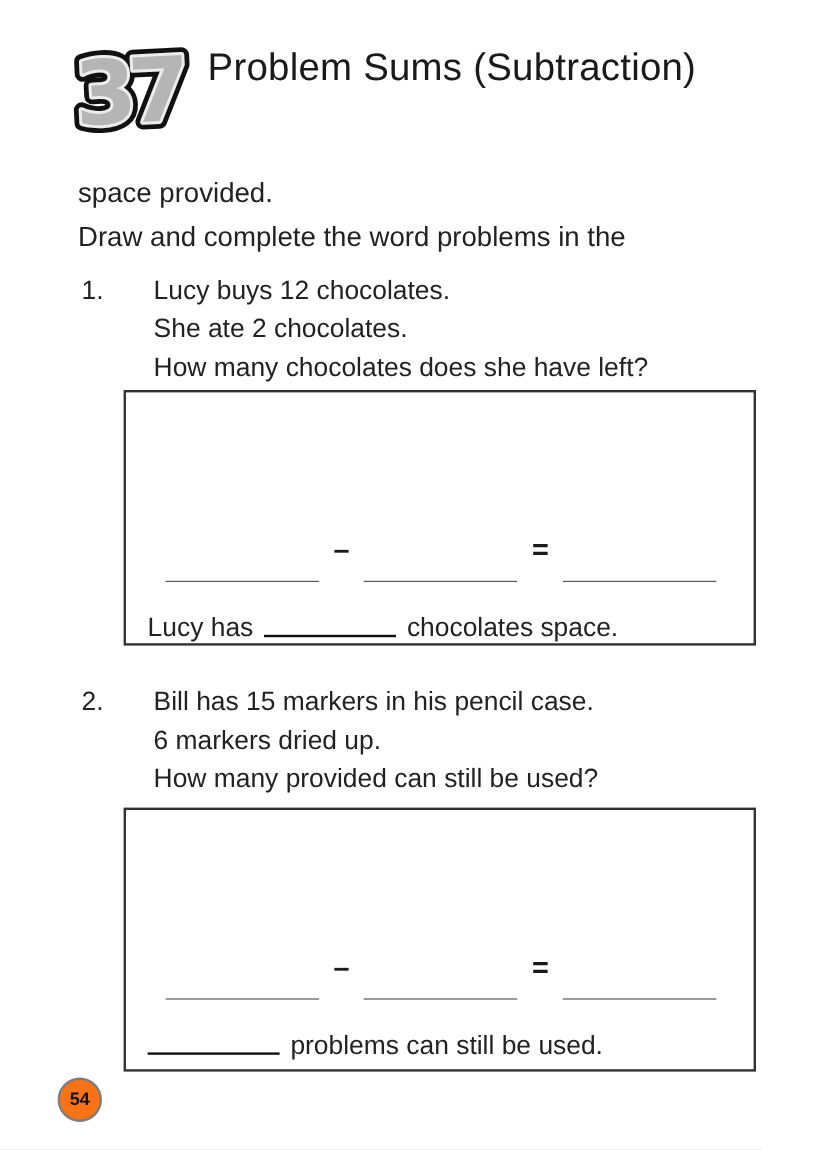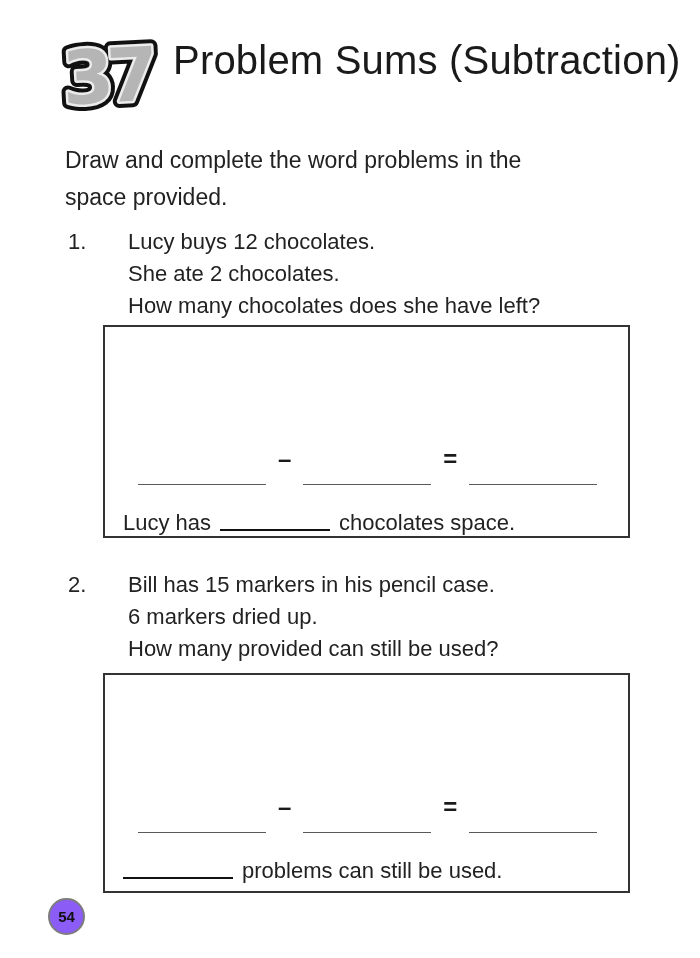--- a/index.html
+++ b/index.html
@@ -19,21 +19,21 @@
   
   .header {
     position: absolute;
     left: 55px;
     top: 30px;
     display: flex;
     align-items: flex-start;
   }
   .badge { width: 108px; height: 88px; flex: 0 0 auto; }
   .page-title {
-    font-size: 40px;
+    font-size: 32px;
     font-weight: 400;
     letter-spacing: 0.2px;
     margin-left: 10px;
     margin-top: 8px;
     color: #1a1a1a;
     white-space: nowrap;
   }
 
   
   .instructions {
@@ -118,42 +118,42 @@
     width: 37px;
     height: 37px;
     border: 2px solid #7d7d7d;
     border-radius: 50%;
     display: flex;
     align-items: center;
     justify-content: center;
     font-size: 15px;
     font-weight: 700;
     color: #111;
-    background: #8b5cf6;
+    background: #f97316;
   }
 </style>
 </head>
 <body>
 
 <div class="page">
 
   <div class="header">
     <svg class="badge" viewBox="0 0 108 88" xmlns="http://www.w3.org/2000/svg">
       <g transform="rotate(-3 54 48)" font-family="'DejaVu Sans', sans-serif" font-weight="800" font-size="74" text-anchor="middle" letter-spacing="-7">
         <text x="52" y="72" fill="#111111" stroke="#111111" stroke-width="13" stroke-linejoin="round" paint-order="stroke">37</text>
         <text x="52" y="72" fill="none" stroke="#ececec" stroke-width="5" stroke-linejoin="round">37</text>
         <text x="52" y="72" fill="#b5b5b5">37</text>
       </g>
     </svg>
     <h1 class="page-title">Problem Sums (Subtraction)</h1>
   </div>
 
   <div class="instructions">
+    <span>space provided.</span>
     <span>Draw and complete the word problems in the</span>
-    <span>space provided.</span>
   </div>
 
   <div class="problem problem-1">
     <div class="problem-number">1.</div>
     <div class="problem-lines">
       <span>Lucy buys 12 chocolates.</span>
       <span>She ate 2 chocolates.</span>
       <span>How many chocolates does she have left?</span>
     </div>
   </div>

